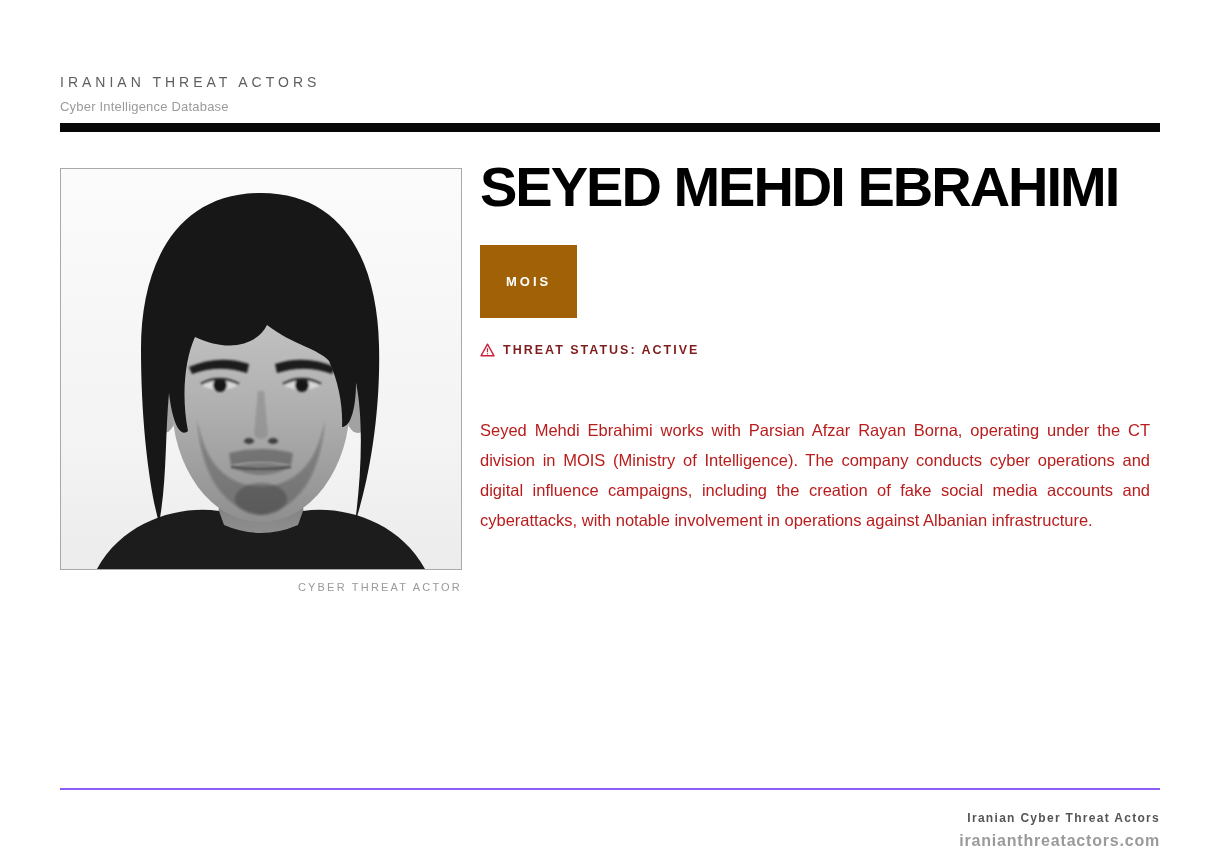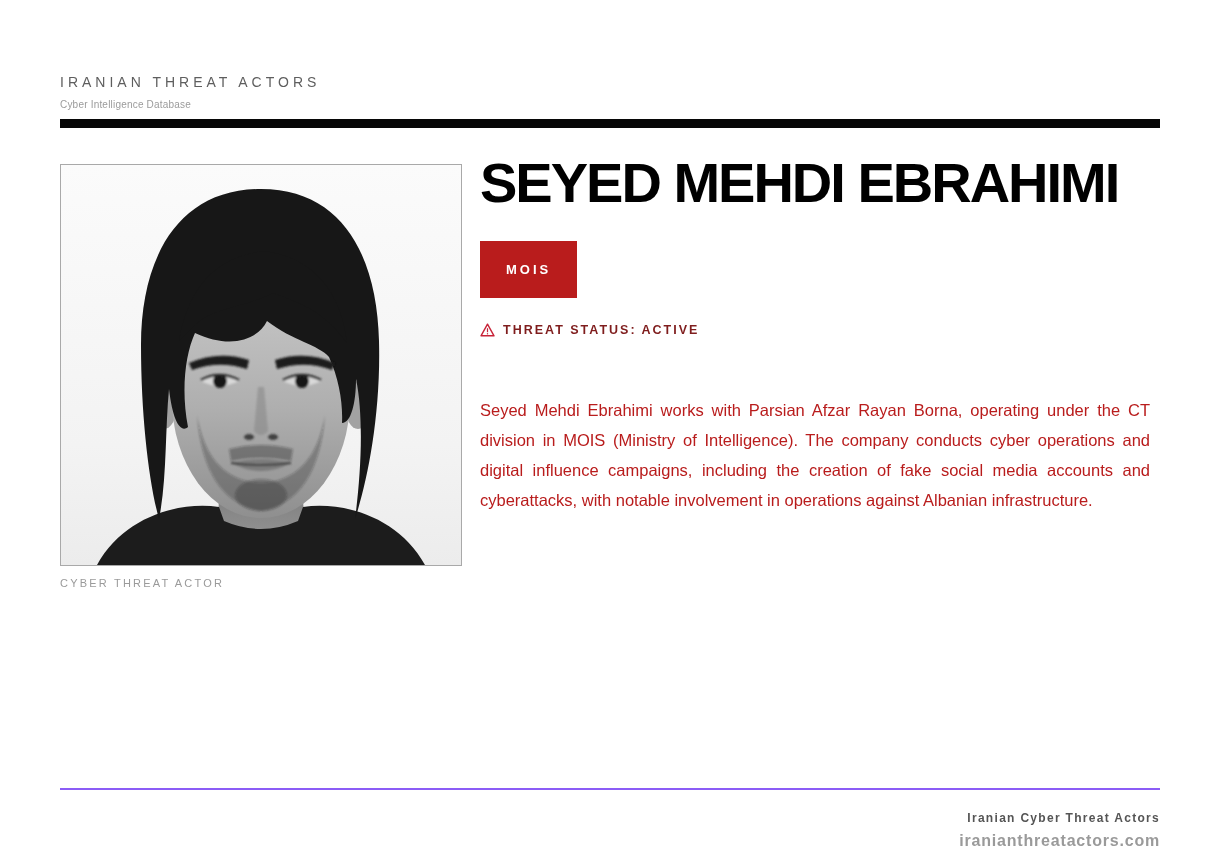--- a/index.html
+++ b/index.html
@@ -17,21 +17,21 @@
   
   .site-header { padding-top: 52px; }
   .site-title {
     font-size: 14px;
     letter-spacing: 4px;
     color: #5e5e5e;
     font-weight: 400;
   }
   .site-subtitle {
     margin-top: 9px;
-    font-size: 10px;
+    font-size: 13px;
     color: #9b9b9b;
     letter-spacing: 0.2px;
   }
   .header-rule {
     margin-top: 9px;
     height: 9px;
     background: #070707;
   }
 
   
@@ -43,42 +43,43 @@
     border: 1px solid #a9a9a9;
     box-sizing: content-box;
     background: #f5f5f5;
   }
   .portrait-photo svg { display: block; width: 400px; height: 400px; }
   .portrait-caption {
     margin-top: 11px;
     font-size: 11px;
     letter-spacing: 2.2px;
     color: #9a9a9a;
+    text-align: right;
   }
 
   .profile-details { flex: 1; margin-left: 18px; margin-top: -10px; max-width: 680px; }
   .profile-name {
     margin: 0;
     font-size: 56px;
     font-weight: 700;
     letter-spacing: -2px;
     line-height: 1.05;
     color: #000000;
     white-space: nowrap;
   }
   .affiliation-badge {
     display: inline-block;
     margin-top: 28px;
-    background: #b91c1c;
+    background: #a16207;
     color: #ffffff;
     font-size: 13px;
     font-weight: 700;
     letter-spacing: 3px;
     line-height: 41px;
-    padding: 8px 26px;
+    padding: 16px 26px;
   }
   .threat-status {
     margin-top: 25px;
     display: flex;
     align-items: center;
     color: #7f1d1d;
     font-size: 12.5px;
     font-weight: 700;
     letter-spacing: 2px;
   }

